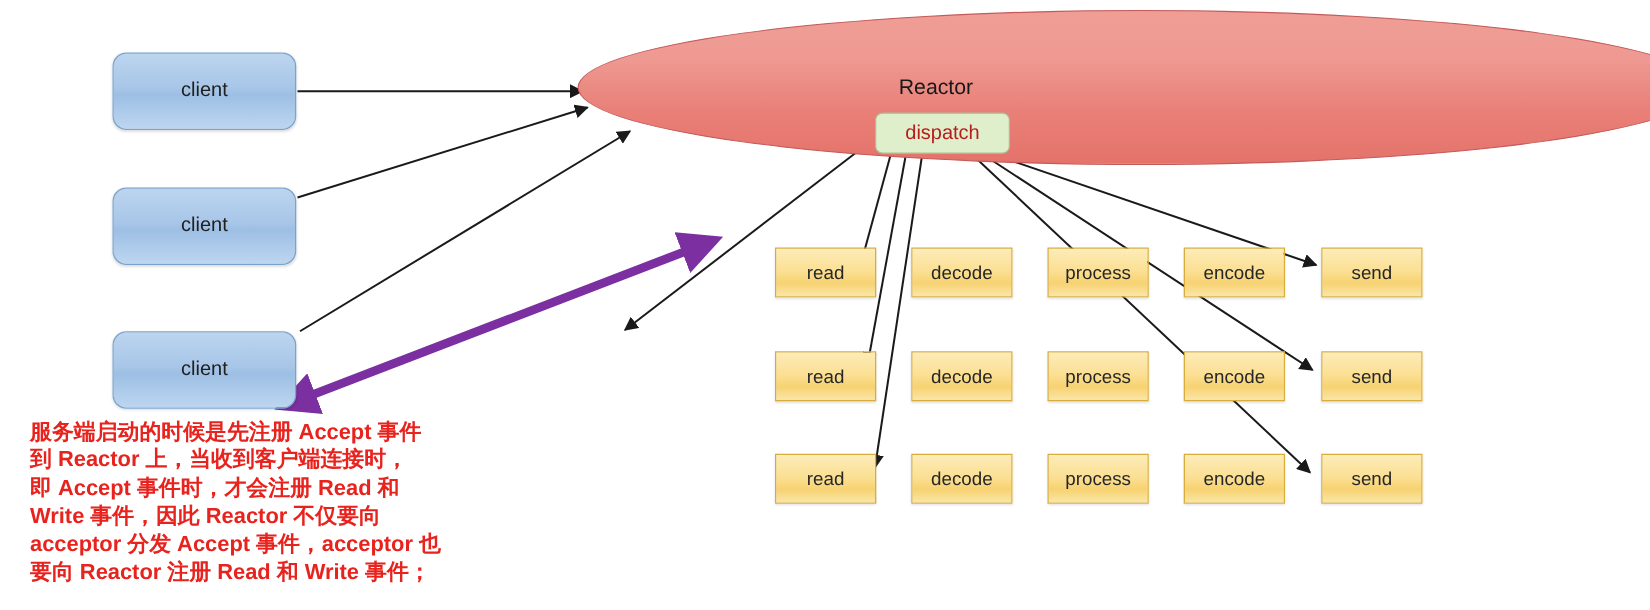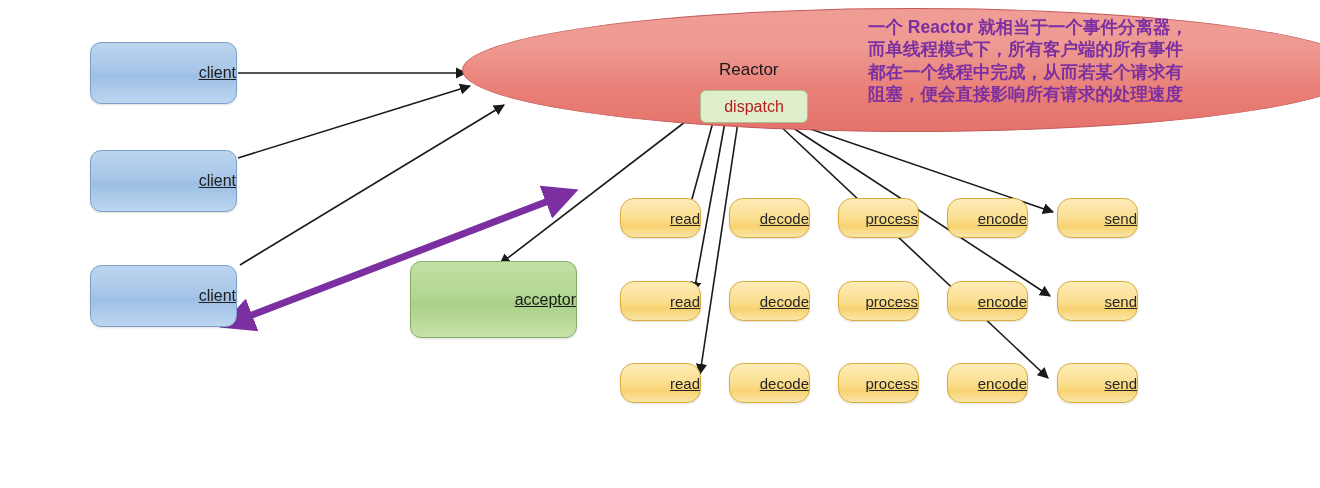--- a/index.html
+++ b/index.html
@@ -23,25 +23,24 @@
     top: 0;
     width: 1320px;
     height: 488px;
     pointer-events: none;
   }
   .node {
     position: absolute;
     box-sizing: border-box;
     display: flex;
     align-items: center;
-    justify-content: flex-end;
+    justify-content: center;
     color: #1a1a1a;
     text-align: center;
     white-space: nowrap;
-    text-decoration: underline;
   }
   .client-node {
     width: 147px;
     height: 62px;
     border-radius: 11px;
     border: 1px solid #7ba2cc;
     background: linear-gradient(180deg, #bcd5ef 0%, #a8c6e8 45%, #9dbfe4 55%, #bdd6f0 100%);
     font-size: 16px;
     color: #202020;
     box-shadow: 0 1px 2px rgba(0,0,0,0.13);
@@ -51,21 +50,21 @@
     height: 77px;
     border-radius: 11px;
     border: 1px solid #86b06a;
     background: linear-gradient(180deg, #c3e0a5 0%, #b2d792 45%, #a9d188 55%, #c6e2a9 100%);
     font-size: 16px;
     box-shadow: 0 1px 2px rgba(0,0,0,0.13);
   }
   .handler-node {
     width: 81px;
     height: 40px;
-    border-radius: 14px;
+    border-radius: 0;
     border: 1px solid #d9ad3c;
     background: linear-gradient(180deg, #fdecb9 0%, #fbdf92 48%, #f7d271 72%, #fae6a8 100%);
     font-size: 15px;
     color: #262626;
     box-shadow: 0 1px 2px rgba(0,0,0,0.12);
   }
   .reactor-ellipse {
     position: absolute;
     left: 462px;
     top: 8px;
@@ -177,23 +176,20 @@
   <div class="node client-node" style="left:90px; top:42px;">
     <span>client</span>
   </div>
   <div class="node client-node" style="left:90px; top:150px;">
     <span>client</span>
   </div>
   <div class="node client-node" style="left:90px; top:265px;">
     <span>client</span>
   </div>
 
-  <div class="node acceptor-node" style="left:410px; top:261px;">
-    <span>acceptor</span>
-  </div>
 
   <div class="node handler-node" style="left:620px; top:198px;">
     <span>read</span>
   </div>
   <div class="node handler-node" style="left:729px; top:198px;">
     <span>decode</span>
   </div>
   <div class="node handler-node" style="left:838px; top:198px;">
     <span>process</span>
   </div>
@@ -229,19 +225,21 @@
   <div class="node handler-node" style="left:838px; top:363px;">
     <span>process</span>
   </div>
   <div class="node handler-node" style="left:947px; top:363px;">
     <span>encode</span>
   </div>
   <div class="node handler-node" style="left:1057px; top:363px;">
     <span>send</span>
   </div>
 
-  <div class="annotation" id="annotation-top-right">一个 Reactor 就相当于一个事件分离器，
-而单线程模式下，所有客户端的所有事件
-都在一个线程中完成，从而若某个请求有
-阻塞，便会直接影响所有请求的处理速度</div>
+  <div class="annotation" id="annotation-bottom-left">服务端启动的时候是先注册 Accept 事件
+到 Reactor 上，当收到客户端连接时，
+即 Accept 事件时，才会注册 Read 和
+Write 事件，因此 Reactor 不仅要向
+acceptor 分发 Accept 事件，acceptor 也
+要向 Reactor 注册 Read 和 Write 事件；</div>
 
 
 </div>
 
 </body></html>

